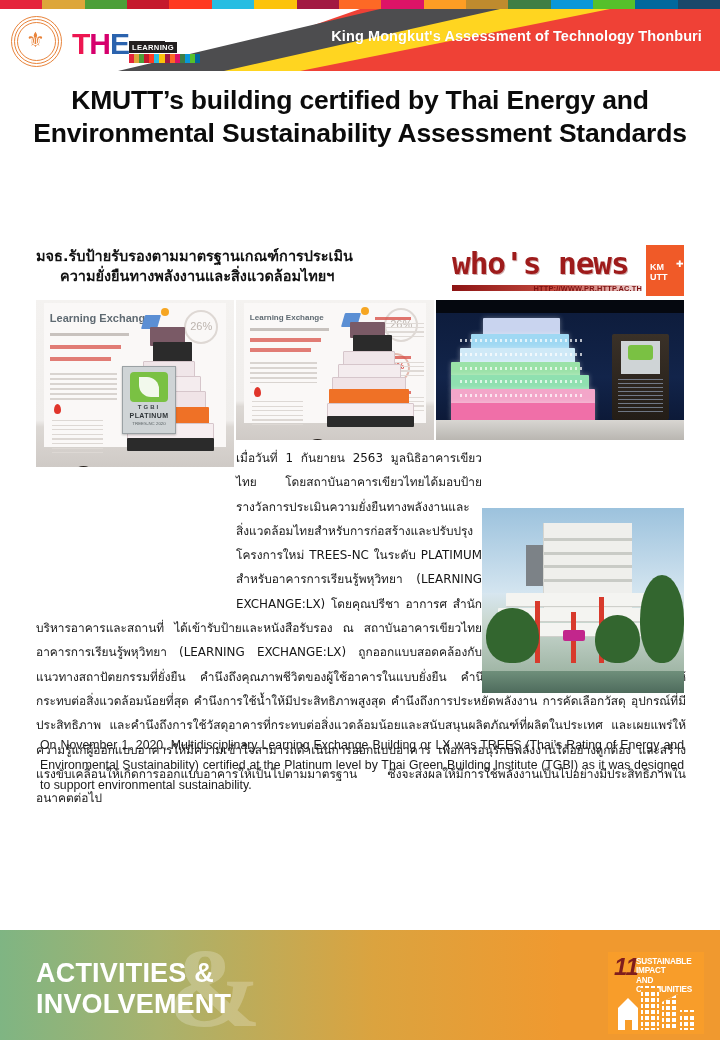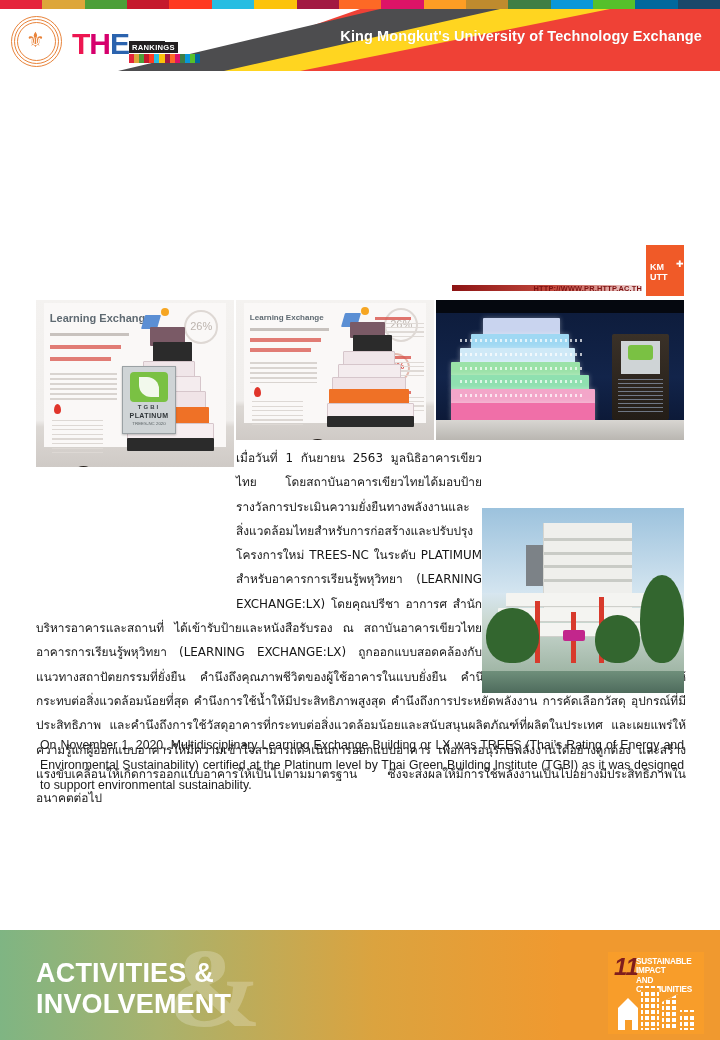--- a/index.html
+++ b/index.html
@@ -313,45 +313,51 @@
       <div class="glyph">⚜</div>
     </div>
 
     <div class="the-logo">
       <div class="the-word">
         <i class="the-t">T</i>
         <i class="the-h">H</i>
         <i class="the-e">E</i>
       </div>
       <div class="tag tag-impact">IMPACT</div>
-      <div class="tag tag-rankings">RANKINGS</div>
+      <div class="tag tag-rankings">LEARNING</div>
       <div class="mini-bars">
         <span style="background:#e5243b"></span>
           <span style="background:#dda63a"></span>
         <span style="background:#4c9f38"></span>
           <span style="background:#c5192d"></span>
         <span style="background:#ff3a21"></span>
           <span style="background:#26bde2"></span>
         <span style="background:#fcc30b"></span>
           <span style="background:#a21942"></span>
         <span style="background:#fd6925"></span>
           <span style="background:#dd1367"></span>
         <span style="background:#3f7e44"></span>
           <span style="background:#0a97d9"></span>
         <span style="background:#56c02b"></span>
           <span style="background:#00689d"></span>
       </div>
     </div>
 
-    <div class="hdr-title">King Mongkut's University of Technology Exchange</div>
-  </div>
-
-
+    <div class="hdr-title">King Mongkut's Assessment of Technology Thonburi</div>
+  </div>
+
+  <div class="main-title">KMUTT’s building certified by Thai Energy and Environmental Sustainability Assessment Standards</div>
+
+  <div class="thai-headline">
+    <span>มจธ.รับป้ายรับรองตามมาตรฐานเกณฑ์การประเมิน</span>
+    <span class="l2">ความยั่งยืนทางพลังงานและสิ่งแวดล้อมไทยฯ</span>
+  </div>
 
   <div class="whosnews">
+    <div class="wn-word">who's news</div>
     <div class="wn-rule"></div>
     <div class="wn-url">HTTP://WWW.PR.HTTP.AC.TH</div>
     <div class="wn-box"></div>
     <div class="wn-kmutt">KM UTT</div>
     <div class="wn-plus">✚</div>
   </div>
 
   <div class="photo ph-left">
     <div class="lxbg">
       <div class="board"></div>

